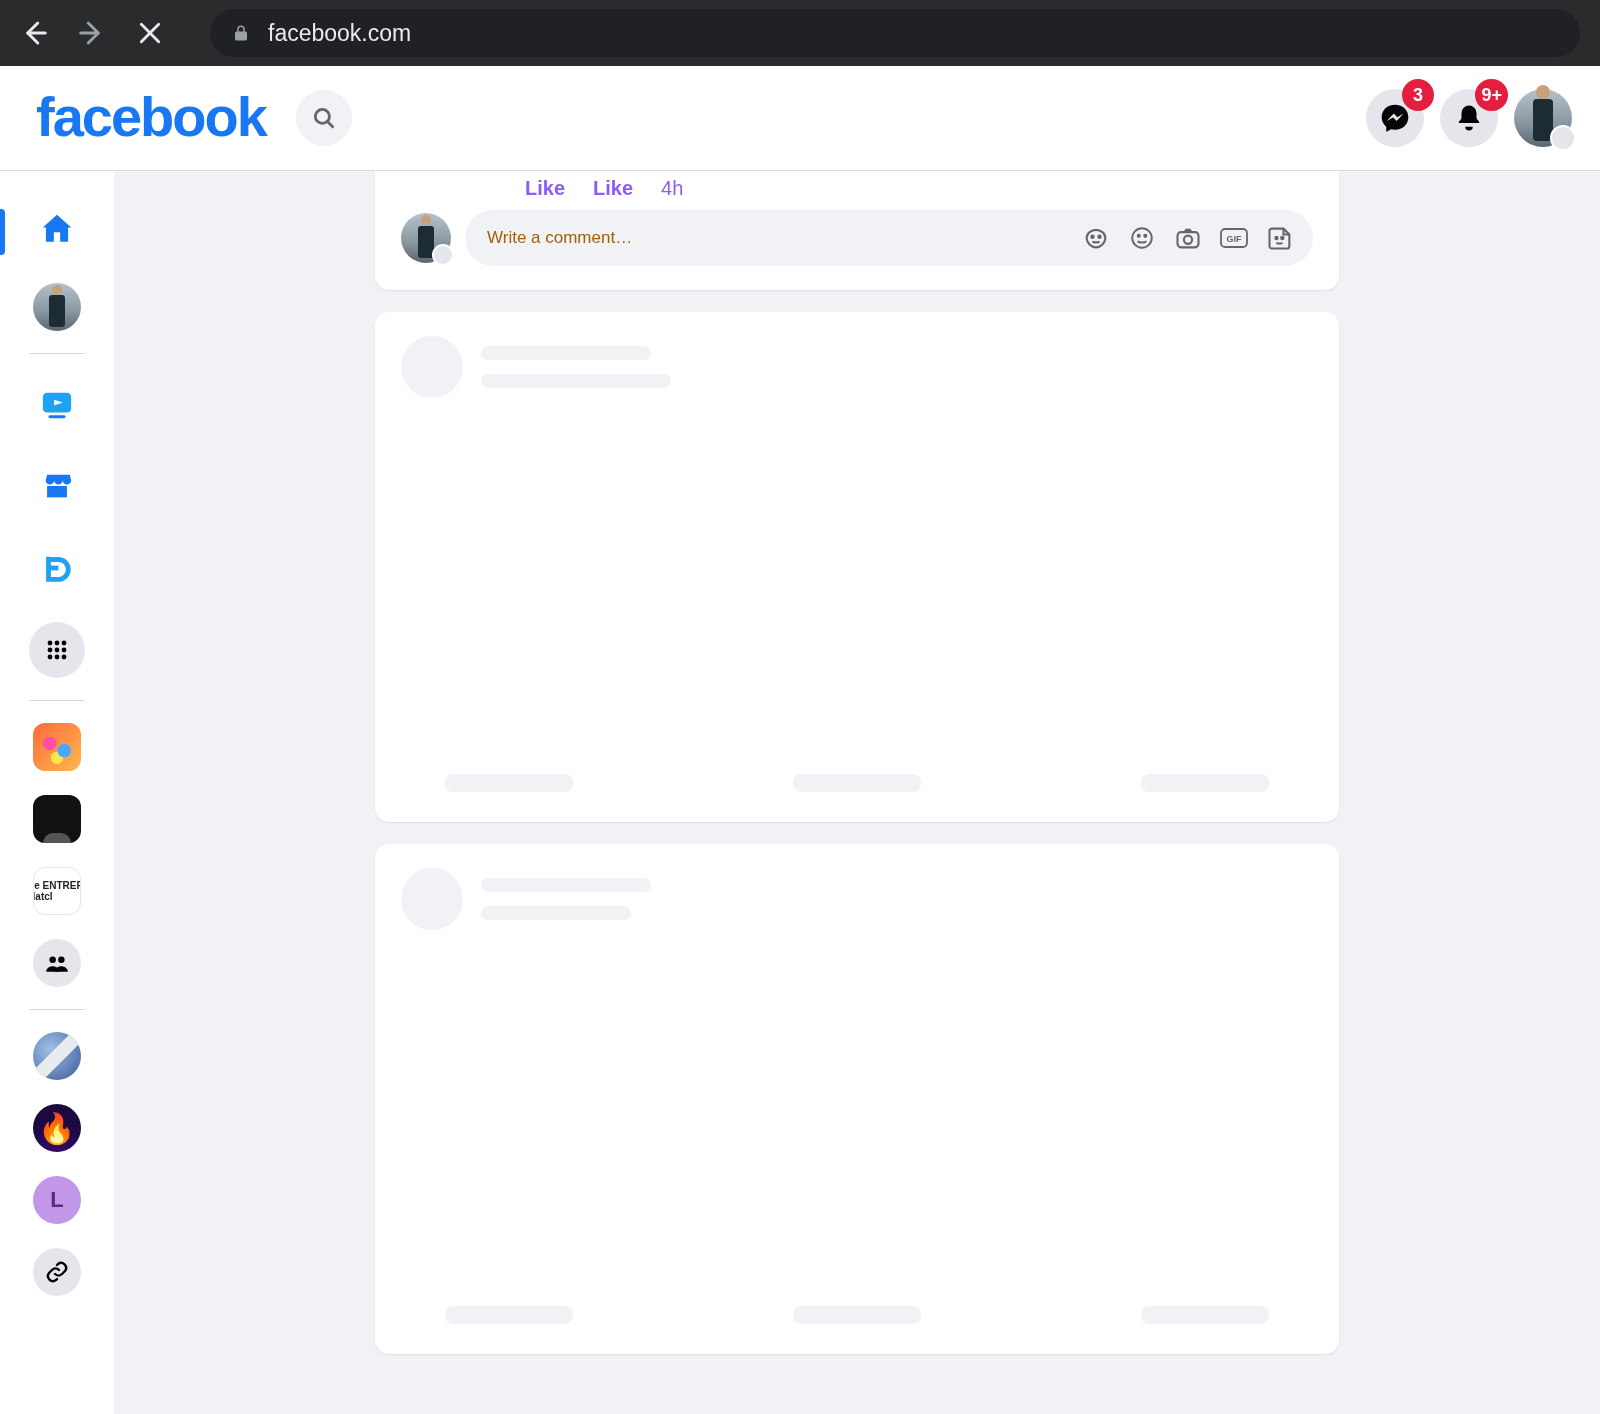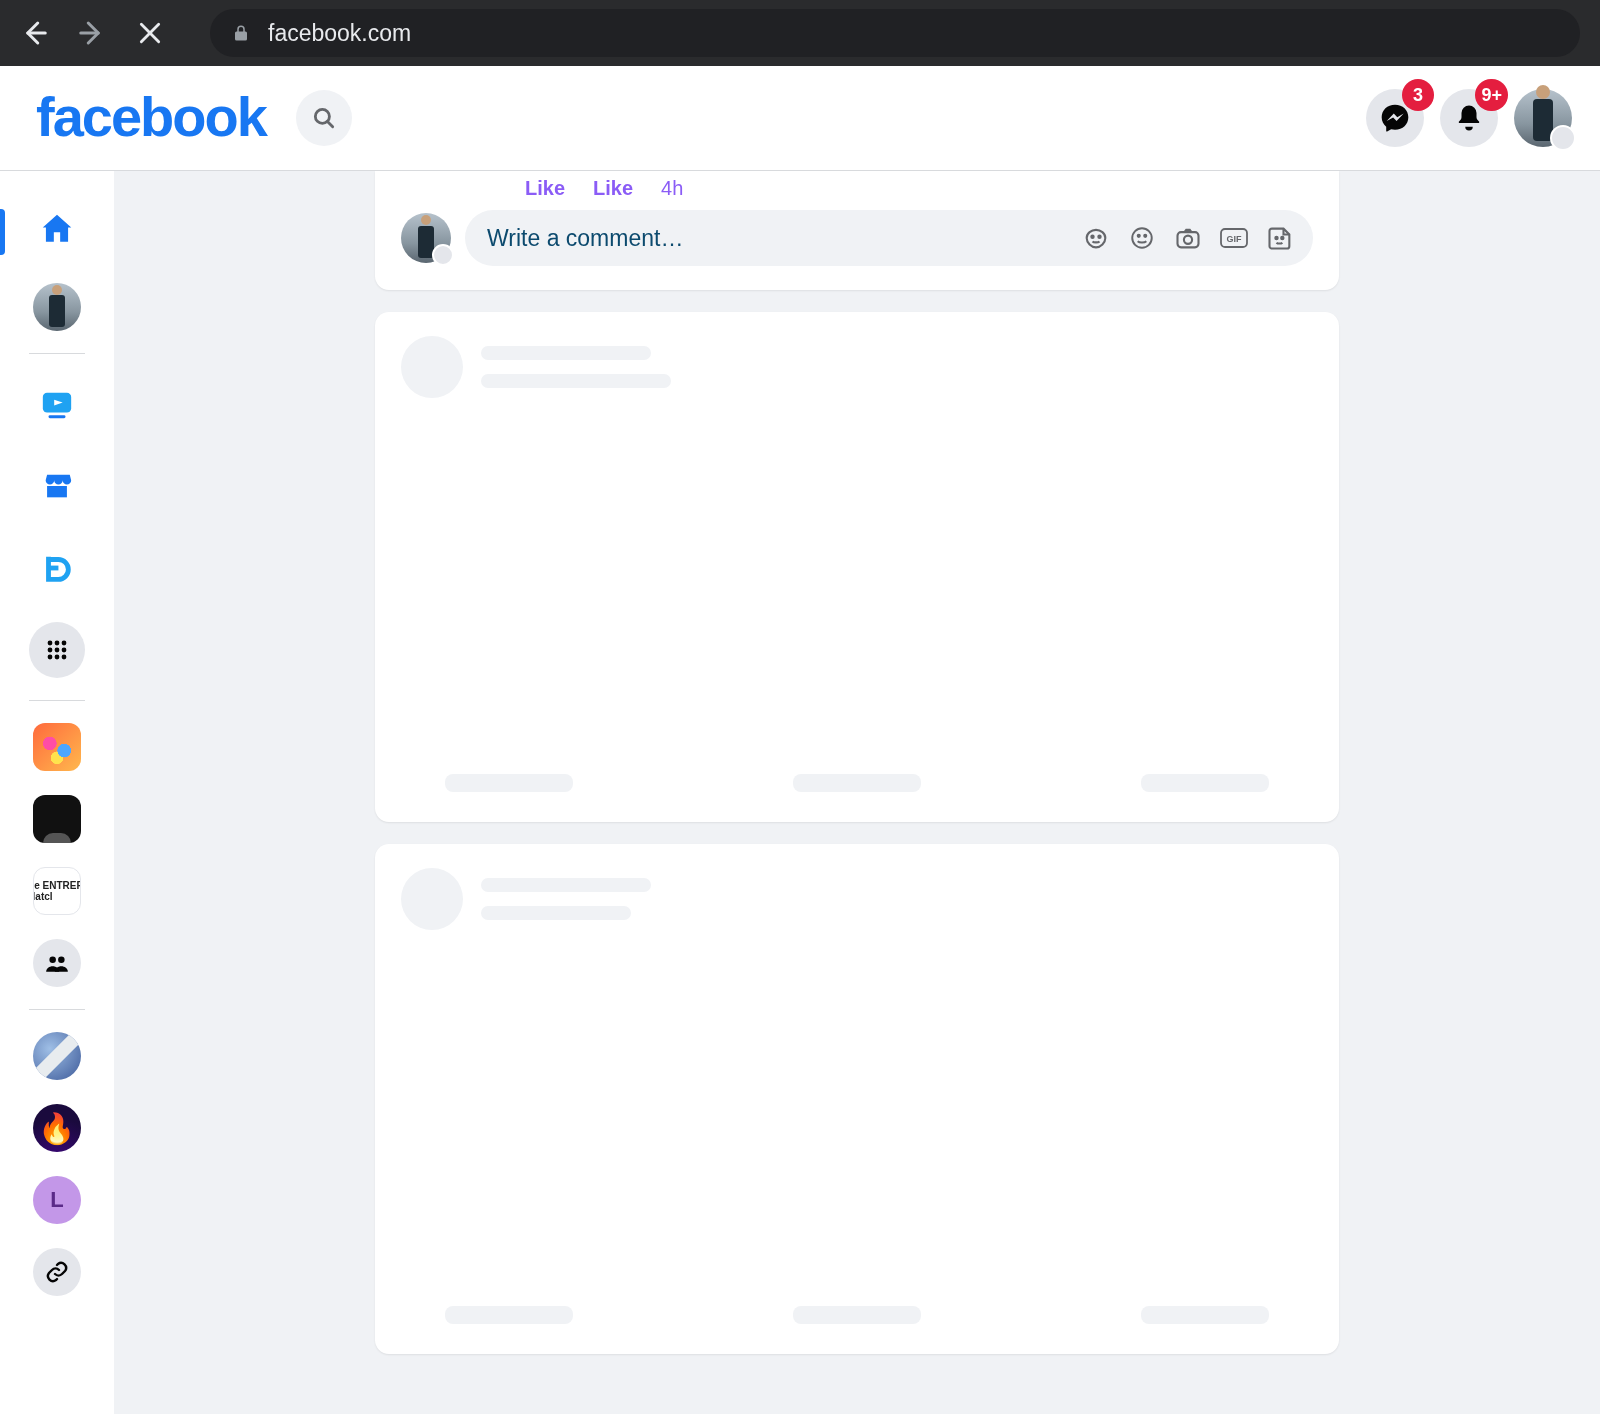--- a/index.html
+++ b/index.html
@@ -176,21 +176,21 @@
     width:18px;height:18px;border-radius:50%;
     background:#e4e6eb; border:2px solid #fff;
   }
   .compose {
     flex:1; height:56px; border-radius:28px;
     background:#f0f2f5;
     display:flex; align-items:center;
     padding: 0 16px 0 22px;
     gap:12px;
   }
-  .compose .placeholder { color:#0c4a6e; font-size:23px; flex:1; }
+  .compose .placeholder { color:#a16207; font-size:17px; flex:1; }
   .compose .ic {
     width:34px;height:34px;display:flex;align-items:center;justify-content:center;
     color:#000000;
   }
 
   
   .skel-card { padding: 24px 26px 30px 26px; height: 510px; position: relative; display:flex; flex-direction:column; }
   .skel-head { display:flex; align-items:center; gap:18px; }
   .skel-ava { width:62px;height:62px;border-radius:50%;background:#f0f2f5; }
   .skel-lines { display:flex; flex-direction:column; gap:14px; }

